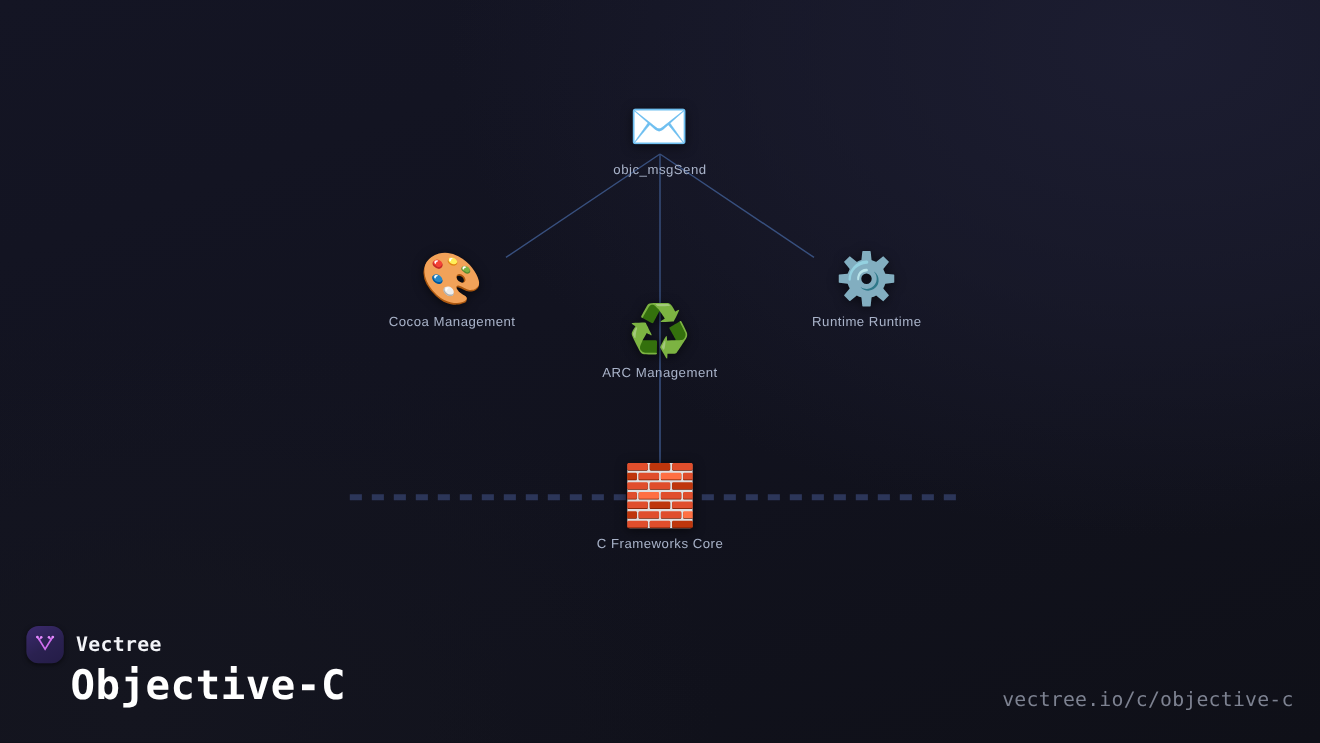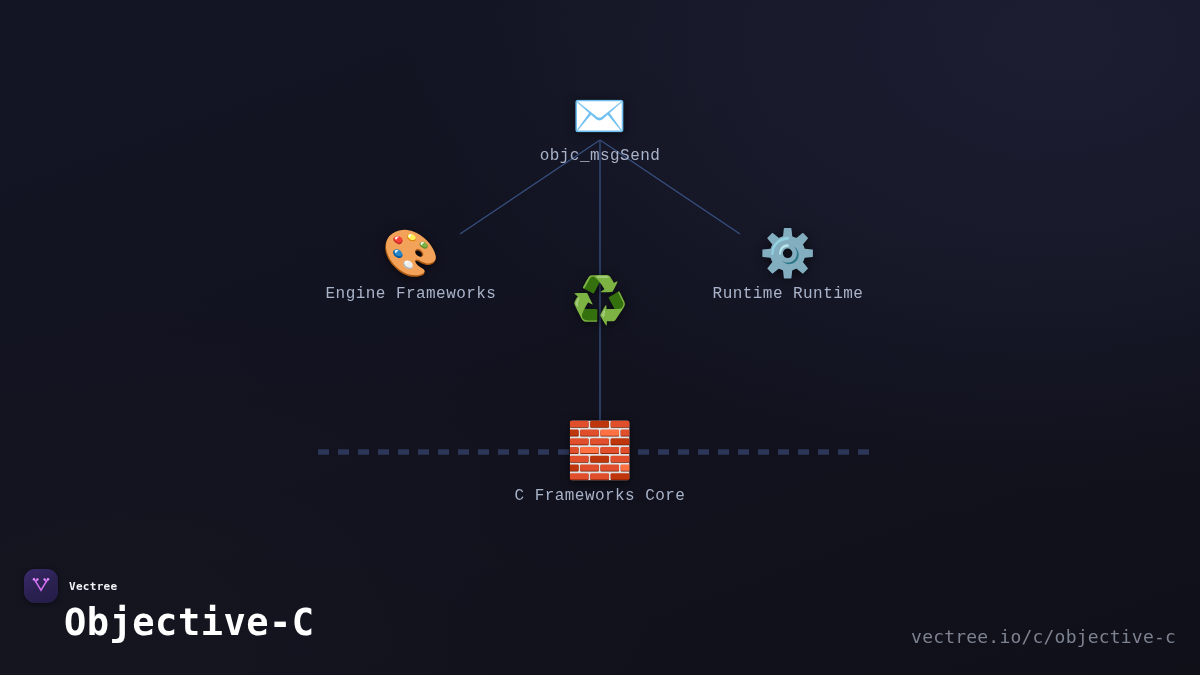--- a/index.html
+++ b/index.html
@@ -49,22 +49,22 @@
   .node .glyph {
     display: block;
     line-height: 1;
     font-family: "DejaVu Sans", sans-serif;
     text-align: center;
     filter: drop-shadow(0 2px 5px rgba(0,0,0,0.55));
   }
   .node .label {
     display: block;
     margin-top: 9px;
-    font-family: Liberation Mono, monospace;
-    font-size: 16px;
+    font-family: Liberation Sans, sans-serif;
+    font-size: 12px;
     letter-spacing: 0.45px;
     color: #a9b3c9;
     white-space: nowrap;
   }
   .node.root .glyph { font-size: 44px; }
   .node.mid  .glyph { font-size: 46px; }
   .node.leaf .glyph { font-size: 54px; }
 
   
   #footer {
@@ -87,21 +87,21 @@
     height: 34px;
     border-radius: 11px;
     background: linear-gradient(150deg, #3c2a6e 0%, #2a2150 55%, #241c47 100%);
     display: flex;
     align-items: center;
     justify-content: center;
     box-shadow: 0 1px 4px rgba(0,0,0,0.5);
   }
   #brand-name {
     font-family: "DejaVu Sans Mono", "Liberation Mono", monospace;
-    font-size: 11px;
+    font-size: 18px;
     font-weight: bold;
     color: #f2f3f7;
     letter-spacing: 0.3px;
   }
   #page-title {
     position: absolute;
     left: 22px;
     top: 46px;
     font-family: "DejaVu Sans Mono", "Liberation Mono", monospace;
     font-size: 37px;
@@ -139,25 +139,26 @@
       <line x1="318" y1="452" x2="874" y2="452" stroke="#2c3659" stroke-width="5.5" stroke-dasharray="11 9" stroke-linecap="butt"></line>
     </svg>
 
     <div class="node root" style="left:600px; top:94px;">
       <span class="glyph">✉️</span>
       <span class="label">objc_msgSend</span>
     </div>
 
     <div class="node mid" style="left:411px; top:230px;">
       <span class="glyph">🎨</span>
-      <span class="label">Engine Frameworks</span>
+      <span class="label">Cocoa Management</span>
     </div>
 
     <div class="node mid" style="left:600px; top:277px;">
       <span class="glyph">♻️</span>
+      <span class="label">ARC Management</span>
     </div>
 
     <div class="node mid" style="left:788px; top:230px;">
       <span class="glyph">⚙️</span>
       <span class="label">Runtime Runtime</span>
     </div>
 
     <div class="node leaf" style="left:600px; top:424px;">
       <span class="glyph">🧱</span>
       <span class="label">C Frameworks Core</span>

